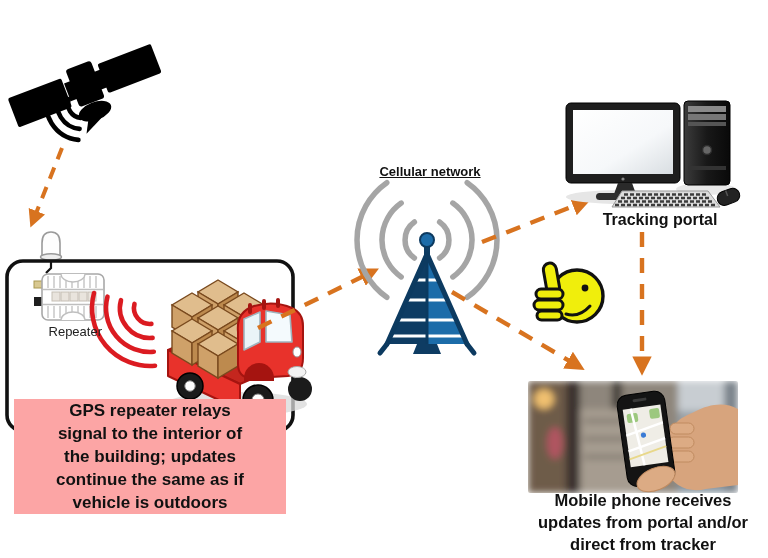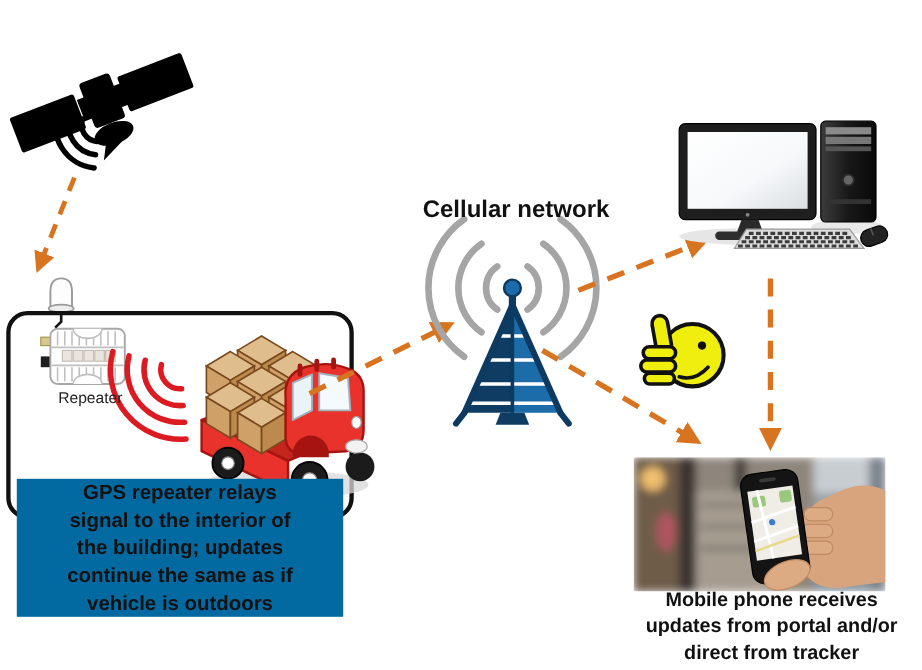--- a/index.html
+++ b/index.html
@@ -1,24 +1,24 @@
 <!DOCTYPE html>
 <html style="--arrow: #D8731F; --signal_red: #DB1B21; --tower_blue: #1C6CA9; --tower_blue_dark: #0E3C63; --arc_gray: #A5A5A5; --smiley_yellow: #F0EE0C; --truck_red: #E8322B; --box_tan: #E0BD8D;"><head>
 <meta charset="utf-8">
 <style>
   html,body{margin:0;padding:0;background:#fff;}
   .canvas{position:relative;width:768px;height:558px;background:#fff;overflow:hidden;
           font-family:"Liberation Sans",sans-serif;color:#111;}
   .canvas > svg{position:absolute;left:0;top:0;}
   .label{position:absolute;text-align:center;font-weight:700;color:#111;}
-  .label-cellular{left:340px;top:164px;width:180px;font-size:20px;}
+  .label-cellular{left:340px;top:164px;width:180px;font-size:13px;text-decoration:underline;}
   .label-portal{left:590px;top:211px;width:140px;font-size:16px;}
   .label-repeater{left:26px;top:324px;width:76px;font-size:13px;font-weight:400;color:#222;text-align:right;position:absolute;}
   .caption{position:absolute;text-align:center;font-weight:700;white-space:pre-line;color:#111;}
-  .caption-building{left:14px;top:399px;width:272px;font-size:17px;line-height:23px;background:#0369a1;}
+  .caption-building{left:14px;top:399px;width:272px;font-size:17px;line-height:23px;background:#fca5a5;}
   .caption-mobile{left:513px;top:489px;width:260px;font-size:16.5px;line-height:22px;}
   .photo{position:absolute;left:528px;top:381px;width:210px;height:112px;overflow:hidden;border-radius:2px;}
   .arrow{stroke:var(--arrow,#D8731F);fill:none;stroke-linecap:butt;}
 </style>
 </head>
 <body>
 
 <div class="canvas">
 
 <svg width="768" height="558" viewBox="0 0 768 558">
@@ -187,20 +187,21 @@
       <path d="M624,194.5 L706,194.5 M621,198 L709,198 M618,201.5 L712,201.5 M615,205 L715,205"></path>
     </g>
     <g transform="rotate(-20 728 197)">
       <rect x="717" y="190" width="23" height="14" rx="7" fill="#232323" stroke="#000" stroke-width="1"></rect>
       <path d="M728,190 L728,196" stroke="#555" stroke-width="1.5"></path>
     </g>
   </g>
 </svg>
 
 <div class="label label-cellular">Cellular network</div>
+<div class="label label-portal">Tracking portal</div>
 <div class="label-repeater">Repeater</div>
 <div class="caption caption-building">GPS repeater relays
 signal to the interior of
 the building; updates
 continue the same as if
 vehicle is outdoors</div>
 <div class="caption caption-mobile">Mobile phone receives
 updates from portal and/or
 direct from tracker</div>
 

